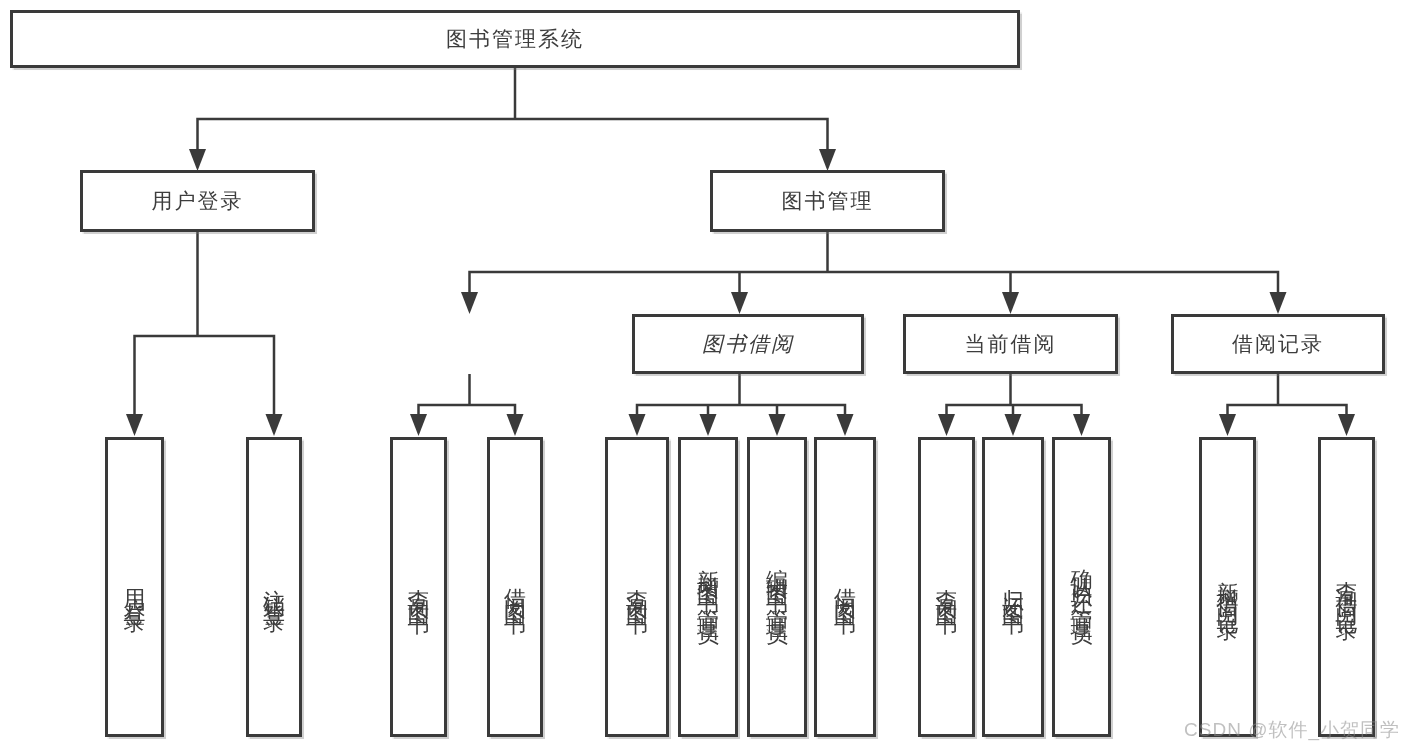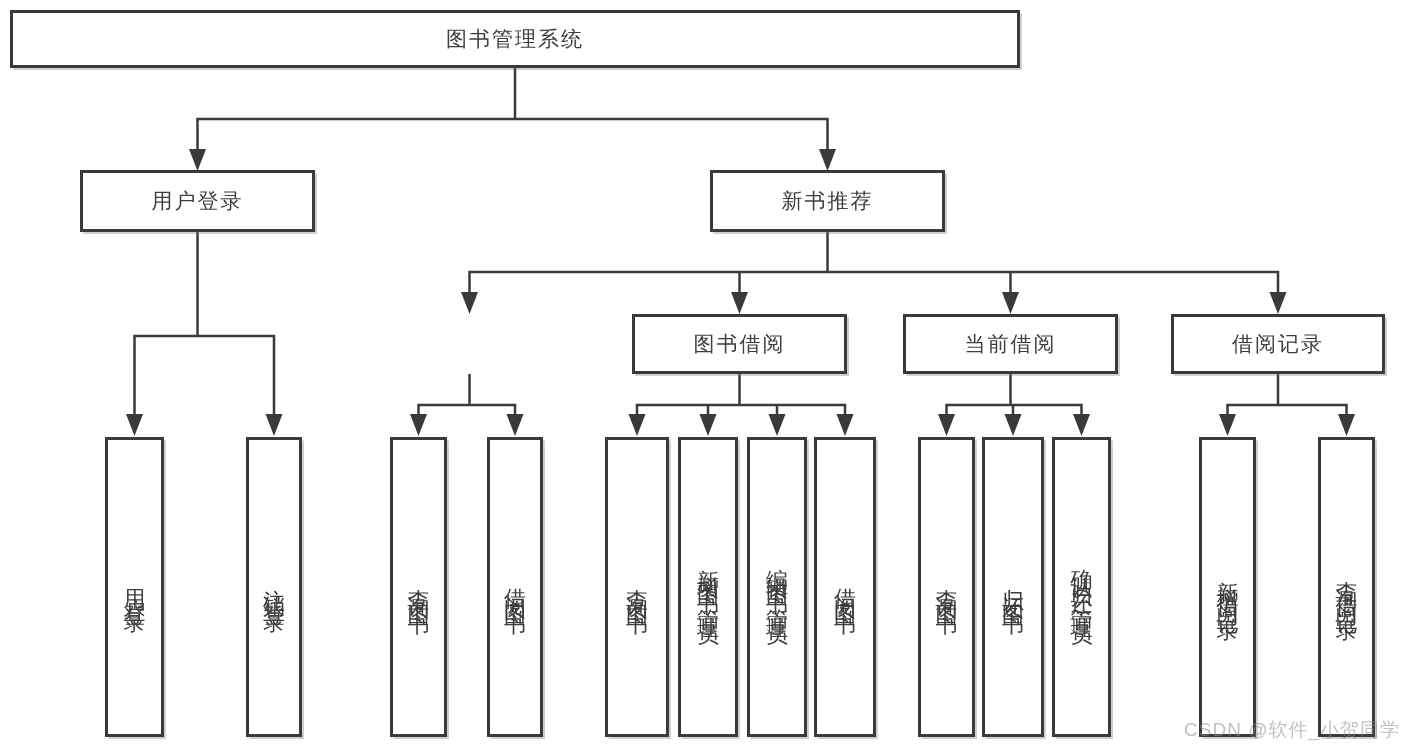--- a/index.html
+++ b/index.html
@@ -112,23 +112,23 @@
       <polygon points="1004.5,414 1021.5,414 1013,436"></polygon>
       <polygon points="1073,414 1090,414 1081.5,436"></polygon>
       <polygon points="1219,414 1236,414 1227.5,436"></polygon>
       <polygon points="1338,414 1355,414 1346.5,436"></polygon>
     </g>
   </svg>
 
   <div class="node hnode" style="left:10px; top:10px; width:1010px; height:58px;">图书管理系统</div>
 
   <div class="node hnode" style="left:80px; top:170px; width:235px; height:62px;">用户登录</div>
-  <div class="node hnode" style="left:710px; top:170px; width:235px; height:62px;">新书推荐</div>
+  <div class="node hnode" style="left:710px; top:170px; width:235px; height:62px;">图书管理</div>
 
-  <div class="node hnode" style="left:632px; top:314px; width:215px; height:60px;">图书借阅</div>
+  <div class="node hnode" style="left:632px; top:314px; width:232px; height:60px;font-style:italic;">图书借阅</div>
   <div class="node hnode" style="left:903px; top:314px; width:215px; height:60px;text-align:right;">当前借阅</div>
   <div class="node hnode" style="left:1171px; top:314px; width:214px; height:60px;">借阅记录</div>
 
   <div class="node leaf" style="left:105px; width:59px;">用户登录</div>
   <div class="node leaf" style="left:246px; width:56px;">注销登录</div>
 
   <div class="node leaf" style="left:390px; width:57px;">查询图书</div>
   <div class="node leaf" style="left:487px; width:56px;">借阅图书</div>
 
   <div class="node leaf" style="left:605px; width:64px;">查询图书</div>

